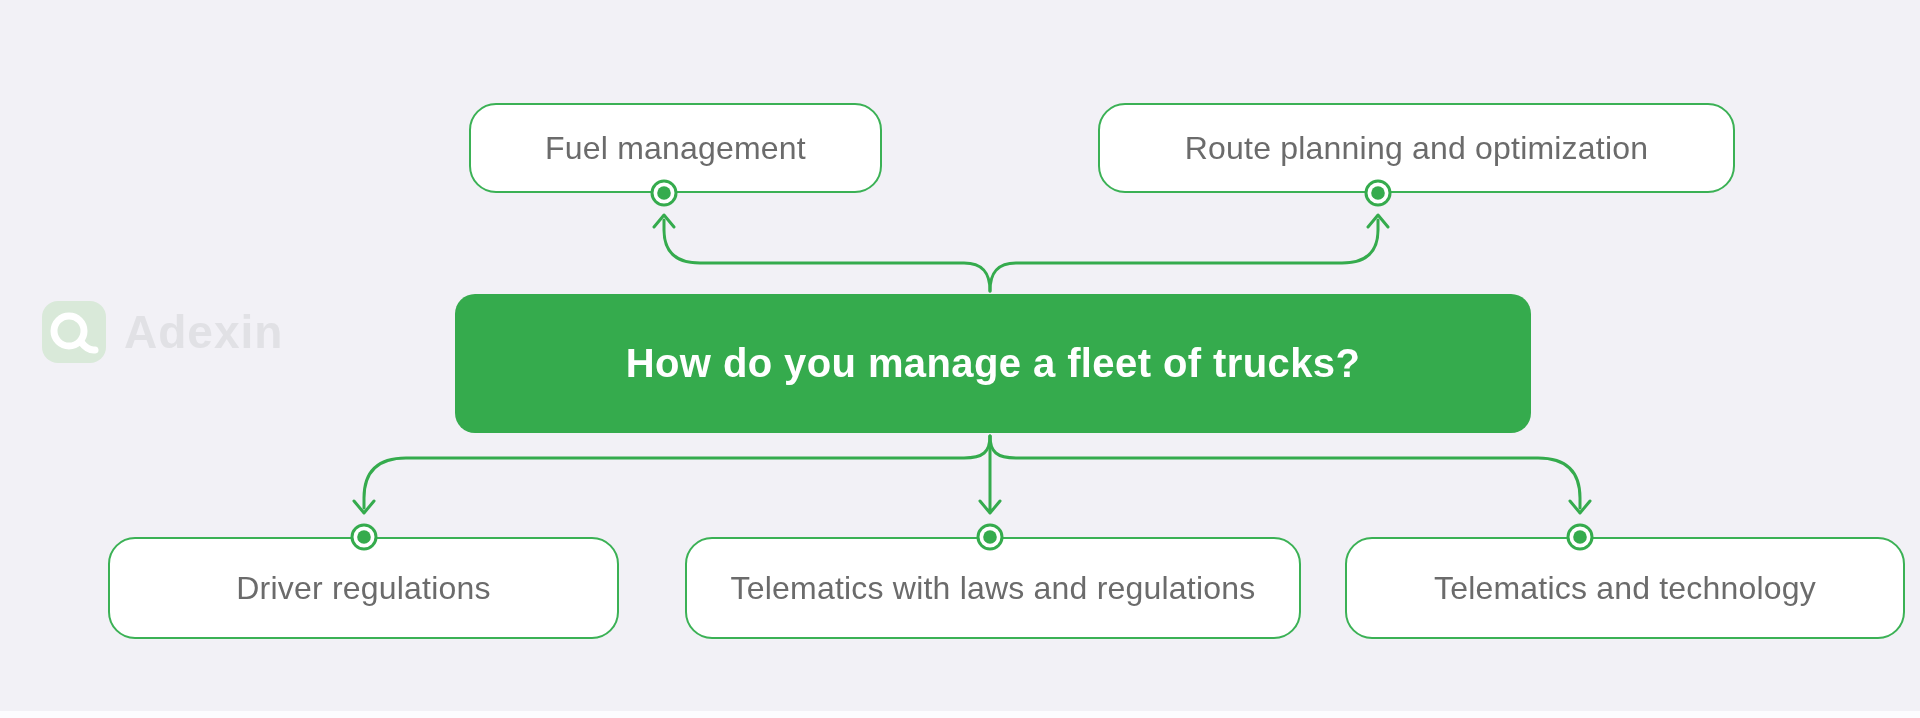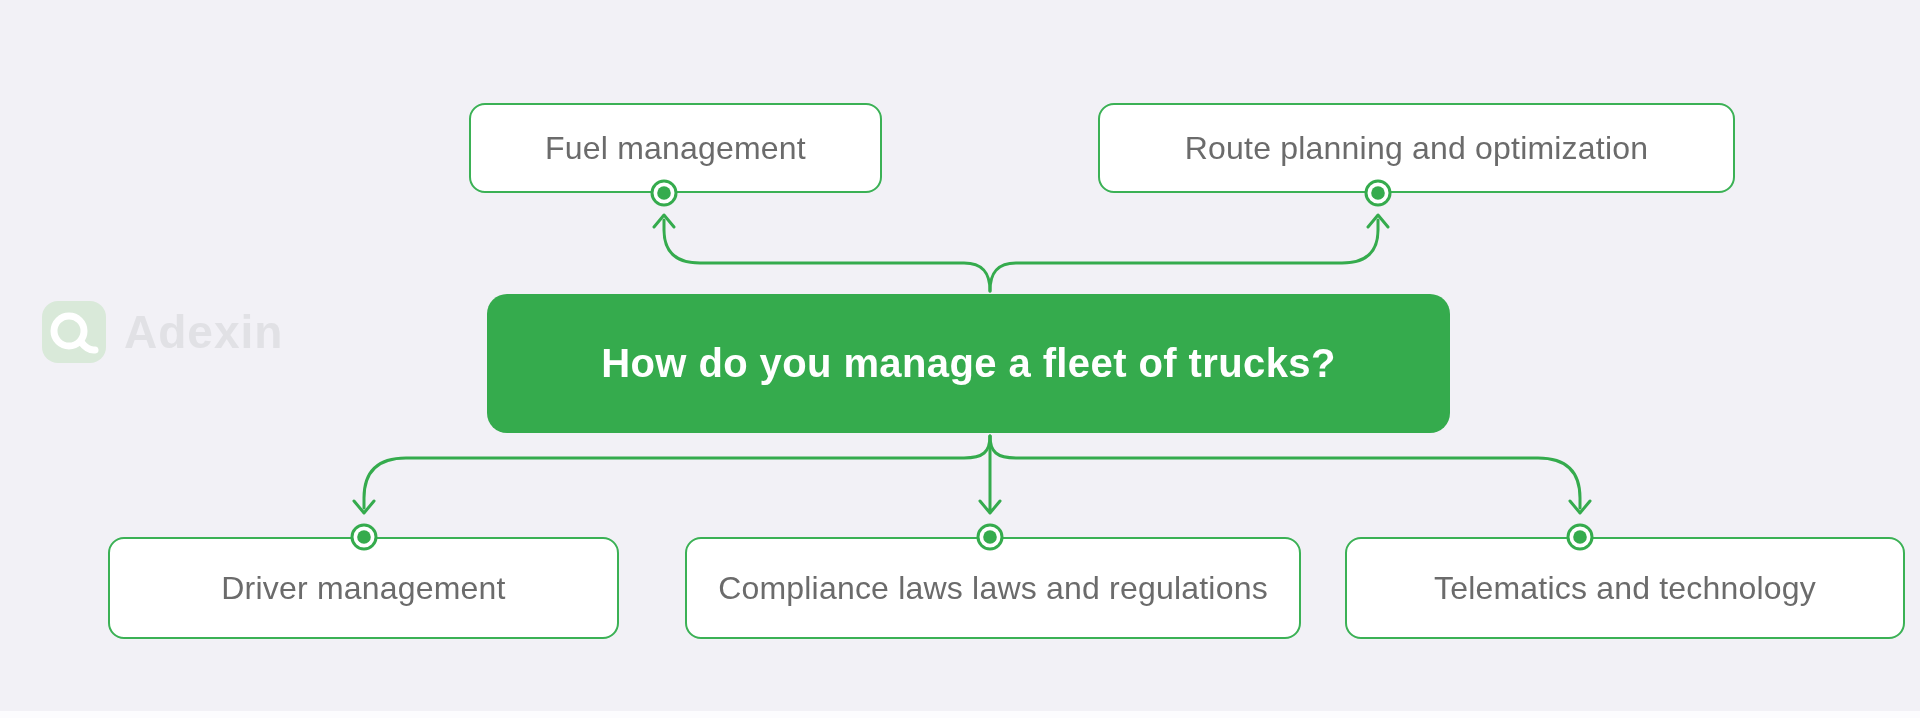--- a/index.html
+++ b/index.html
@@ -51,46 +51,45 @@
   }
 
   
   .box {
     position: absolute;
     display: flex;
     align-items: center;
     justify-content: center;
     background: #ffffff;
     border: 2.5px solid var(--box-border);
-    border-radius: 16px;
+    border-radius: 27px;
     z-index: 2;
     text-align: center;
   }
   .box .label {
     font-size: 32px;
     color: var(--label-text);
     letter-spacing: 0.2px;
     padding: 0 18px;
   }
   .box-fuel       { left: 469px;  top: 103px; width: 413px; height: 90px;  }
   .box-route      { left: 1098px; top: 103px; width: 637px; height: 90px; align-items: center;  }
   .box-driver     { left: 108px;  top: 537px; width: 511px; height: 102px; }
   .box-compliance { left: 685px;  top: 537px; width: 616px; height: 102px; }
   .box-telematics { left: 1345px; top: 537px; width: 560px; height: 102px; }
 
   .box-central {
     left: 455px;
     top: 294px;
-    width: 963px;
+    width: 1076px;
     height: 139px;
     background: var(--green);
     border: none;
     border-radius: 20px;
     z-index: 2;
-    margin-left: 32px;
   }
   .box-central .title {
     font-size: 40px;
     font-weight: bold;
     color: var(--title-text);
     letter-spacing: 0.4px;
   }
 
   
   .connectors {
@@ -142,24 +141,24 @@
   </div>
   <div class="box box-route">
     <span class="label">Route planning and optimization</span>
   </div>
 
   <div class="box box-central">
     <span class="title">How do you manage a fleet of trucks?</span>
   </div>
 
   <div class="box box-driver">
-    <span class="label">Driver management</span>
+    <span class="label">Driver regulations</span>
   </div>
   <div class="box box-compliance">
-    <span class="label">Compliance laws laws and regulations</span>
+    <span class="label">Telematics with laws and regulations</span>
   </div>
   <div class="box box-telematics">
     <span class="label">Telematics and technology</span>
   </div>
 
   <svg class="connectors" viewBox="0 0 1920 718">
 
     <path class="conn" d="M 990 291 C 990 273 983 263 964 263 L 700 263 Q 664 263 664 230 L 664 220 M 654 227 L 664 215 L 674 227"></path>
 
     <path class="conn" d="M 990 291 C 990 273 997 263 1016 263 L 1342 263 Q 1378 263 1378 230 L 1378 220 M 1368 227 L 1378 215 L 1388 227"></path>

